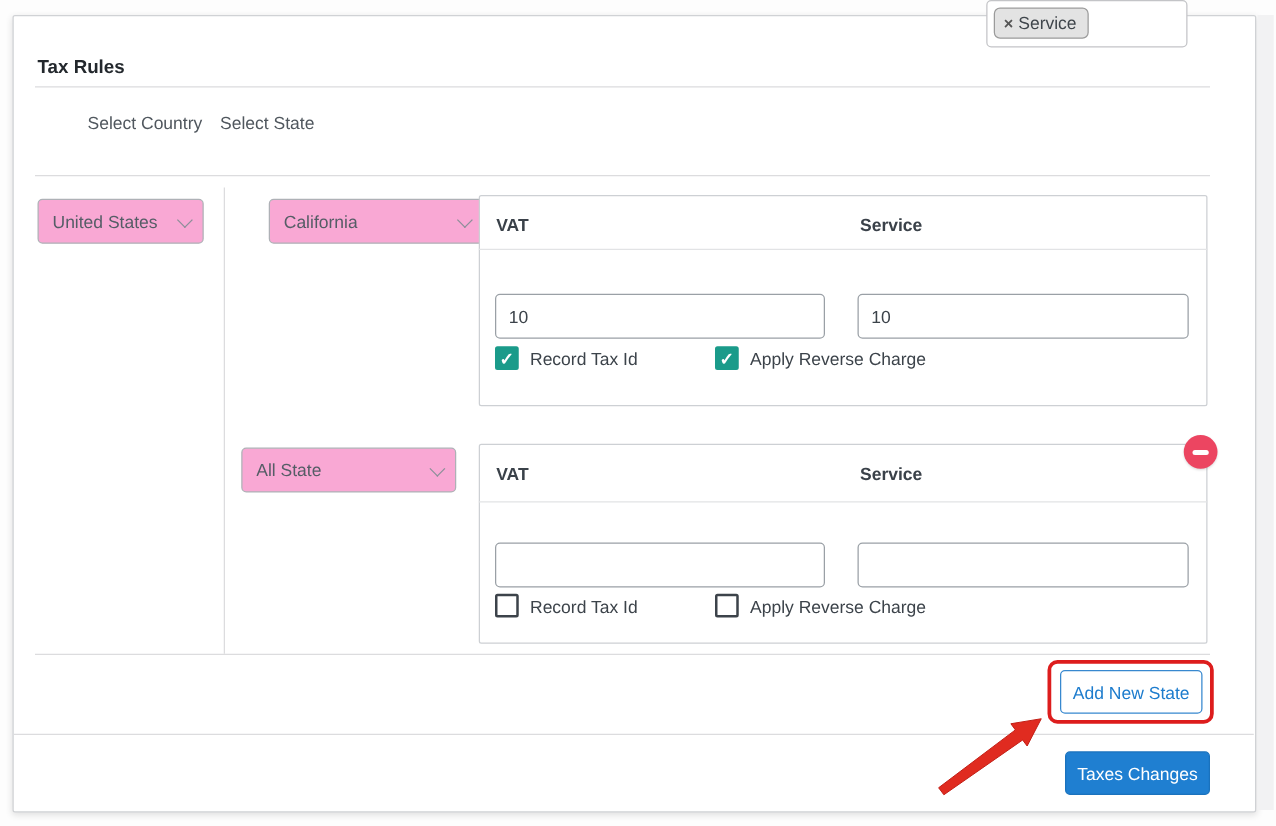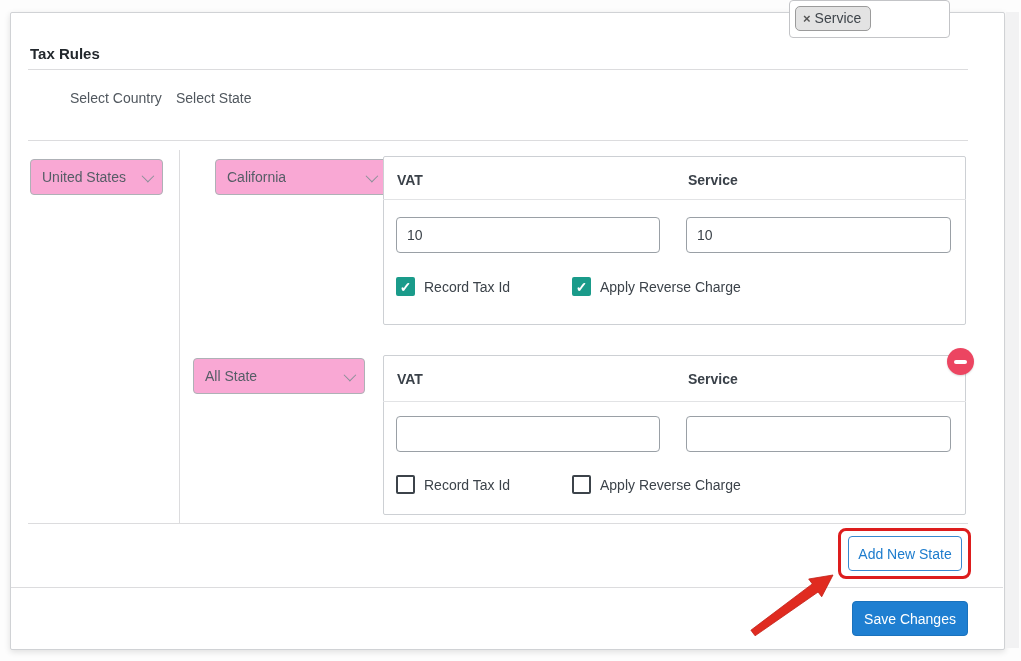--- a/index.html
+++ b/index.html
@@ -13,21 +13,21 @@
   .colhead{position:absolute;top:90px;font-size:14px;color:#50575e;}
   .select{position:absolute;height:36px;background:#f9a8d4;border:1px solid #aeb1b6;border-radius:4px;
           display:flex;align-items:center;padding:0 26px 0 11px;box-sizing:border-box;cursor:pointer;}
   .select .val{font-size:14px;color:#555d66;white-space:nowrap;overflow:hidden;}
   .chev{position:absolute;right:11px;top:13px;width:8px;height:8px;border-right:1.6px solid #8a8f98;
         border-bottom:1.6px solid #8a8f98;transform:rotate(45deg) translateY(-2px);}
   .taxbox{position:absolute;left:383px;width:583px;background:#fff;border:1px solid #cdd0d4;border-radius:2px;box-sizing:border-box;}
   .boxlabel{position:absolute;font-size:14px;font-weight:600;color:#3a4149;}
   .boxdiv{position:absolute;left:383px;width:583px;height:1px;background:#e2e3e5;}
   .txt{position:absolute;height:36px;border:1px solid #969aa1;border:1px solid #9aa0a6;border-radius:4px;
-       box-sizing:border-box;font-size:14px;color:#3c434a;padding:0 10px;font-family:"Liberation Sans",sans-serif;outline:none;background:#fff;}
+       box-sizing:border-box;font-size:14px;color:#3c434a;padding:0 10px;font-family:"Liberation Sans",sans-serif;outline:none;background:#fff;margin-top:18px;}
   .cb{position:absolute;width:19px;height:19px;border:2px solid #3c434a;border-radius:2px;background:#fff;
       box-sizing:border-box;cursor:pointer;display:flex;align-items:center;justify-content:center;}
   .cb .mark{display:none;color:#fff;font-size:14px;font-weight:700;line-height:1;}
   .cb.checked{background:#1a9b8a;border-color:#1a9b8a;}
   .cb.checked .mark{display:block;}
   .cblabel{position:absolute;font-size:14px;color:#3c434a;}
   .tagbox{position:absolute;left:789px;width:161px;height:38px;border:1px solid #c3c4c7;border-radius:4px;
           background:#fff;box-sizing:border-box;padding:5px;cursor:text;}
   .chip{display:inline-flex;align-items:center;background:#e3e3e3;border:1px solid #9b9b9b;border-radius:5px;
         padding:3px 9px 4px 7px;font-size:14px;color:#3f454b;}
@@ -122,19 +122,19 @@
     <span class="bar"></span>
   </button>
 
   <div class="hline" style="left:28px;top:523px;width:940px;"></div>
 
   <div class="annrect"></div>
   <button class="addbtn">Add New State</button>
 
   <div class="hline" style="left:11px;top:587px;width:992px;"></div>
 
-  <button class="savebtn">Save Changes</button>
+  <button class="savebtn">Taxes Changes</button>
 
   <svg class="arrow" width="95" height="75" viewBox="0 0 95 75">
     <polygon points="88,10 63.7,14 67.3,18.9 5.9,65.2 10.1,70.8 73.1,27 76.7,31.8" fill="#e02b20" stroke="#c21f16" stroke-width="0.8"></polygon>
   </svg>
 
 </div>
 
 </body></html>

